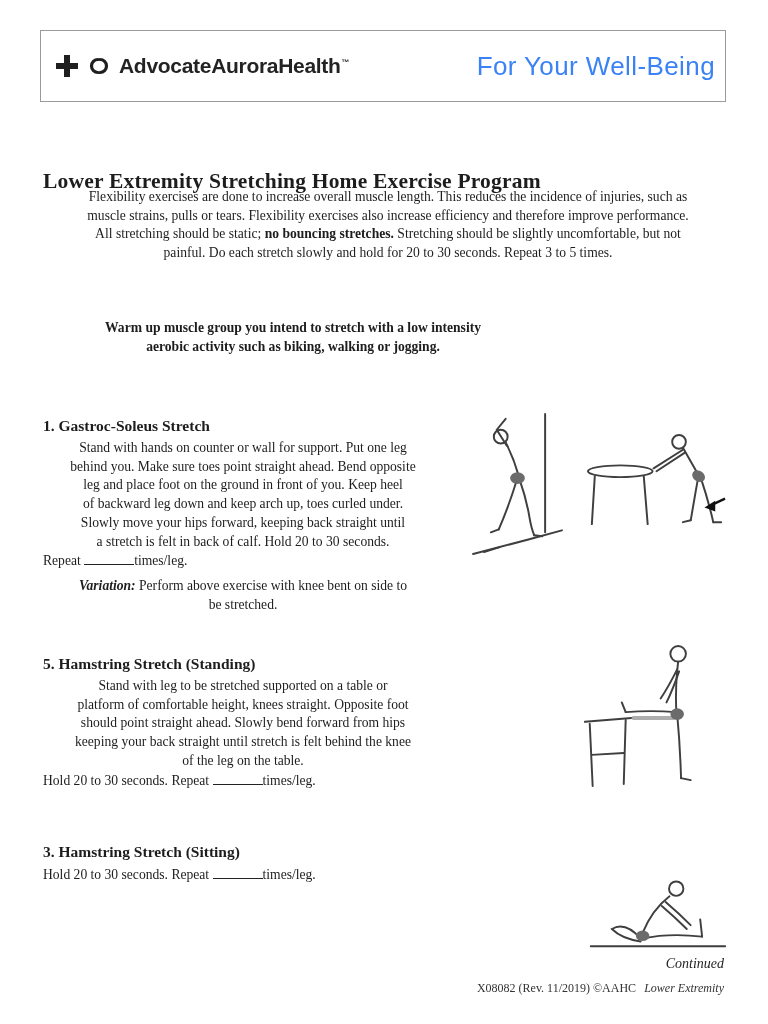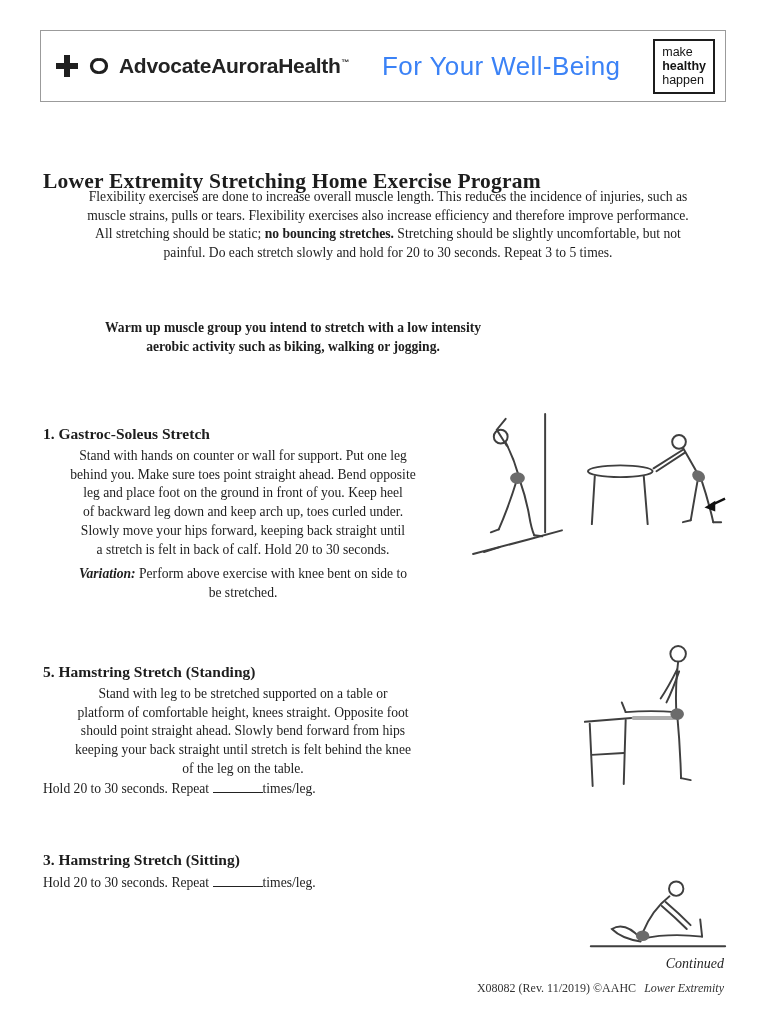--- a/index.html
+++ b/index.html
@@ -24,21 +24,21 @@
   
   .doc-title{position:absolute;left:43px;top:155px;font-size:21.5px;font-weight:bold;letter-spacing:0.2px;}
   .para{font-size:13.6px;line-height:18.7px;white-space:pre-line;margin:0;text-align:center;}
   .intro{position:absolute;left:43px;top:188px;width:690px;}
   .note-line{position:absolute;left:43px;top:288px;font-size:13.6px;}
   .warmup{position:absolute;left:43px;top:319px;width:500px;font-weight:bold;}
   .b{font-weight:bold;}
   .bi{font-weight:bold;font-style:italic;}
 
   .exercise{position:absolute;left:43px;width:684px;font-size:13.6px;line-height:18.7px;}
-  .exercise h2{margin:8px 0 3px 0;font-size:15.5px;line-height:20px;font-weight:bold;}
+  .exercise h2{margin:0 0 3px 0;font-size:15.5px;line-height:20px;font-weight:bold;}
   .ex-body{width:400px;}
   .repeat-line{width:400px;}
   .variation{margin-top:6px;width:400px;}
   .blank{display:inline-block;width:50px;height:13px;border-bottom:1.3px solid #222;}
 
   .ex1{top:416px;}
   .ex2{top:654px;}
   .ex3{top:842px;}
 
   .figs1{position:absolute;top:-6px;right:0;display:flex;gap:20px;align-items:flex-start;}
@@ -63,25 +63,20 @@
       </svg>
       <svg width="30" height="24" viewBox="0 0 30 24">
         <g fill="none" stroke="#1f1f1f" stroke-width="3.2" stroke-linecap="round">
           <path d="M14 5.5 A6.5 6.5 0 1 0 14 18.5"></path>
           <path d="M16 18.5 A6.5 6.5 0 1 0 16 5.5"></path>
         </g>
       </svg>
       <span class="logo-text"><span>AdvocateAuroraHealth</span><sup class="logo-tm">™</sup></span>
     </div>
     <div class="tagline">For Your Well-Being</div>
-    <div class="mhh-box">
-      <div>make</div>
-      <div class="bold">healthy</div>
-      <div>happen</div>
-    </div>
   </div>
 
   <h1 class="doc-title">Lower Extremity Stretching Home Exercise Program</h1>
 
   <p class="para intro"><span>Flexibility exercises are done to increase overall muscle length. This reduces the incidence of injuries, such as
 muscle strains, pulls or tears. Flexibility exercises also increase efficiency and therefore improve performance.
 All stretching should be static; </span><span class="b">no bouncing stretches.</span><span> Stretching should be slightly uncomfortable, but not
 painful. Do each stretch slowly and hold for 20 to 30 seconds. Repeat 3 to 5 times.</span></p>
 
 
@@ -89,20 +84,21 @@
 aerobic activity such as biking, walking or jogging.</p>
 
   <section class="exercise ex1">
     <h2>1. Gastroc-Soleus Stretch</h2>
     <p class="para ex-body">Stand with hands on counter or wall for support. Put one leg
 behind you. Make sure toes point straight ahead. Bend opposite
 leg and place foot on the ground in front of you. Keep heel
 of backward leg down and keep arch up, toes curled under.
 Slowly move your hips forward, keeping back straight until
 a stretch is felt in back of calf. Hold 20 to 30 seconds.</p>
+    <div class="repeat-line"><span>Repeat </span><span class="blank"></span><span>times/leg.</span></div>
     <p class="para variation"><span class="bi">Variation:</span><span> Perform above exercise with knee bent on side to
 be stretched.</span></p>
 
     <div class="figs1">
       <svg class="fig-a" width="96" height="148" viewBox="0 0 95 150">
         <g fill="none" stroke="#3f3f3f" stroke-width="2" stroke-linecap="round">
           <line x1="76" y1="4" x2="76" y2="124"></line>
           <path d="M3 146 L60 131 L93 122"></path>
           <path d="M14 144 L30 139"></path>
           <circle cx="31" cy="27" r="7"></circle>

